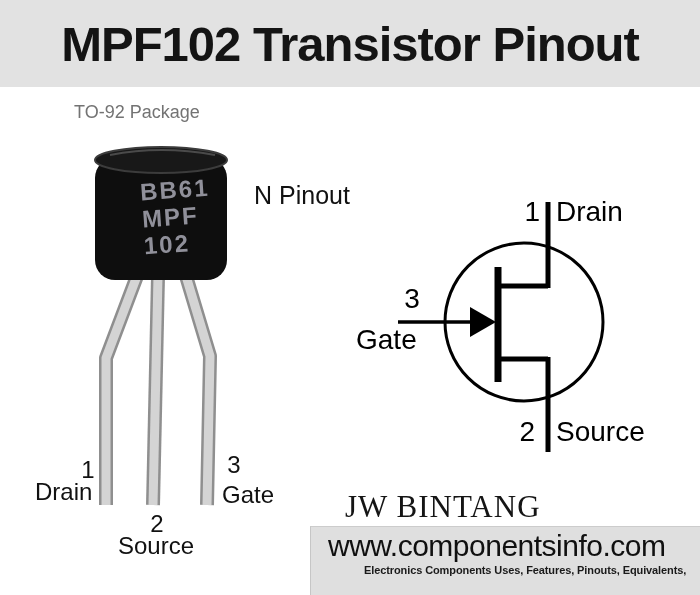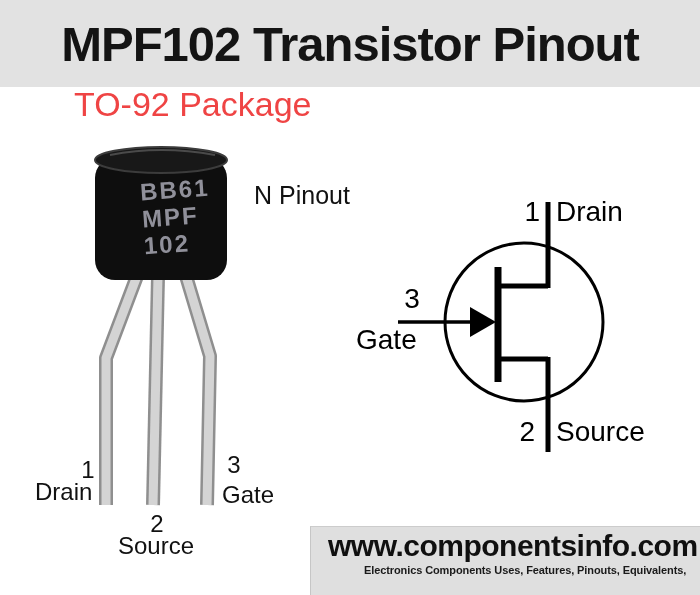--- a/index.html
+++ b/index.html
@@ -5,21 +5,21 @@
   html,body{margin:0;padding:0;}
   body{font-family:"Liberation Sans", sans-serif; background:#ffffff;}
   .canvas{position:relative;width:700px;height:595px;background:#ffffff;overflow:hidden;}
 
   
   .title-band{position:absolute;left:0;top:0;width:700px;height:87px;background:#e2e2e2;
     display:flex;align-items:center;justify-content:center;}
   .title-band h1{margin:0;font-size:49px;font-weight:bold;color:#141414;letter-spacing:-1px;}
 
   
-  .to92-label{position:absolute;left:74px;top:85px;font-size:34px;color:#ef4444;}
+  .to92-label{position:absolute;left:74px;top:102px;font-size:18px;color:#737373;}
 
   
   .transistor-svg{position:absolute;left:55px;top:140px;}
 
   
   .markings{position:absolute;left:142px;top:176px;transform:rotate(-4deg);
     color:#90909a;font-weight:bold;font-size:24px;line-height:27px;letter-spacing:2px;}
 
   
   .chan{position:absolute;left:236px;top:180px;width:132px;text-align:center;
@@ -42,21 +42,21 @@
   .s3n{left:400px;top:283px;width:24px;text-align:center;}
   .s3l{left:356px;top:324px;}
   .s2n{left:503px;top:416px;width:32px;text-align:right;}
   .s2l{left:556px;top:416px;}
 
   
   .brand{position:absolute;left:345px;top:489px;font-family:"Liberation Serif", serif;
     font-size:31px;color:#151515;letter-spacing:1px;}
   .footer-band{position:absolute;left:310px;top:526px;width:390px;height:69px;
     background:#dfdfdf;border-left:1px solid #c6c6c6;border-top:1px solid #cccccc;box-sizing:border-box;}
-  .website{position:absolute;left:17px;top:2px;font-size:30px;font-weight:bold;
+  .website{position:absolute;left:17px;top:2px;font-size:30px;font-weight:normal;
     color:#101010;letter-spacing:-0.5px;white-space:nowrap;}
   .tagline{position:absolute;left:19px;top:37px;font-size:11px;font-weight:bold;
     line-height:13.5px;color:#1a1a1a;letter-spacing:-0.1px;white-space:nowrap;margin-left:34px;}
 </style>
 </head>
 <body>
 
 <div class="canvas">
 
   <div class="title-band">
@@ -111,20 +111,21 @@
     <polygon points="136,132 110,117 110,147" fill="#000"></polygon>
   </svg>
 
   <span class="sym s1n">1</span>
   <span class="sym s1l">Drain</span>
   <span class="sym s3n">3</span>
   <span class="sym s3l">Gate</span>
   <span class="sym s2n">2</span>
   <span class="sym s2l">Source</span>
 
+  <div class="brand">JW BINTANG</div>
 
   <div class="footer-band">
     <div class="website">www.componentsinfo.com</div>
     <div class="tagline">
       <div>Electronics Components Uses, Features, Pinouts, Equivalents,</div>
     </div>
   </div>
 
 </div>
 

